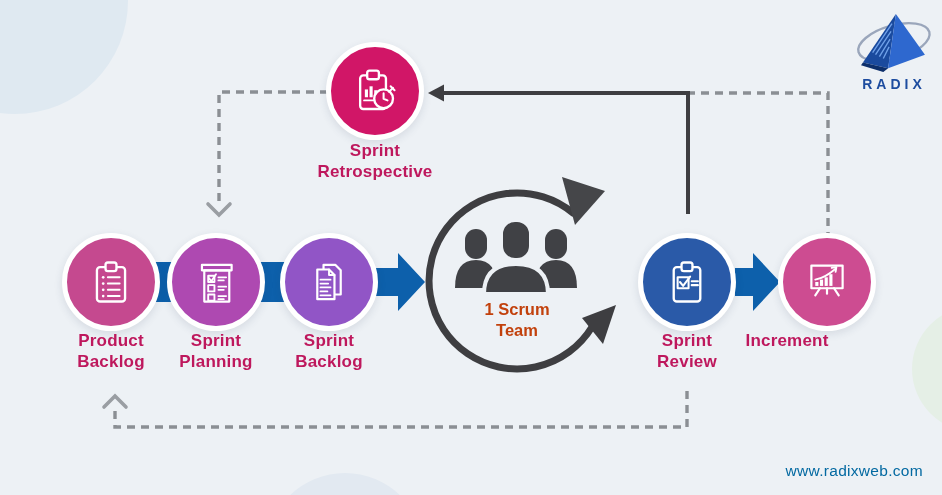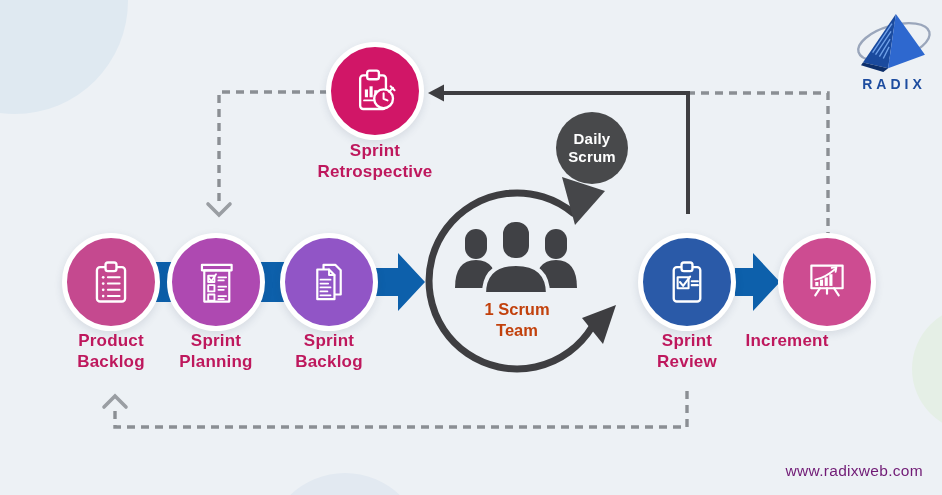--- a/index.html
+++ b/index.html
@@ -35,21 +35,21 @@
     text-align:center;font-weight:bold;font-size:16.5px;line-height:1.26;
     color:#c2410c;white-space:pre-line;
   }
   #logo{position:absolute;left:848px;top:12px;width:88px;z-index:2;text-align:center;}
   #logo-text{
     font-family:Liberation Sans, sans-serif;font-weight:bold;font-size:14px;
     color:#1d4c9f;letter-spacing:4px;margin-top:-2px;text-indent:4px;
   }
   #website{
     position:absolute;left:653px;top:462px;width:270px;z-index:2;
-    text-align:right;font-size:15.5px;color:#701a75;letter-spacing:.3px;
+    text-align:right;font-size:15.5px;color:#0369a1;letter-spacing:.3px;
   }
 </style>
 </head>
 <body>
 
 <div id="stage">
 
   <div class="deco tl"></div>
   <div class="deco rt"></div>
   <div class="deco bm"></div>
@@ -164,22 +164,20 @@
       <rect x="23" y="29" width="4" height="8" fill="#fff" stroke="none"></rect>
       <rect x="29" y="26" width="4" height="11" fill="#fff" stroke="none"></rect>
       <rect x="35" y="22" width="4" height="15" fill="#fff" stroke="none"></rect>
       <path d="M17,29 Q29,27 43,15" stroke-width="2.4"></path>
       <path d="M38,14 L44,13 L43,19" stroke-width="2.4"></path>
       <path d="M32,40 v7 M23,40 l-6,9 M41,40 l6,9" stroke-width="2.8"></path>
     </svg>
   </div>
   <div class="node-label" style="left:702px;top:330px;">Increment</div>
 
-  <div id="daily-badge">Daily
-Scrum</div>
 
   <div id="team-label">1 Scrum
 Team</div>
 
   <div id="logo">
     <svg width="84" height="62" viewBox="0 0 84 64">
       <ellipse cx="44" cy="31" rx="38" ry="17" transform="rotate(-16 44 31)" fill="none" stroke="#9aa6bb" stroke-width="2.4"></ellipse>
       <polygon points="46,2 12,52 38,58" fill="#1a4a9e"></polygon>
       <polygon points="46,2 38,58 76,44" fill="#2e68cf"></polygon>
       <polygon points="12,52 38,58 33,62 10,55" fill="#0d2f6b"></polygon>

